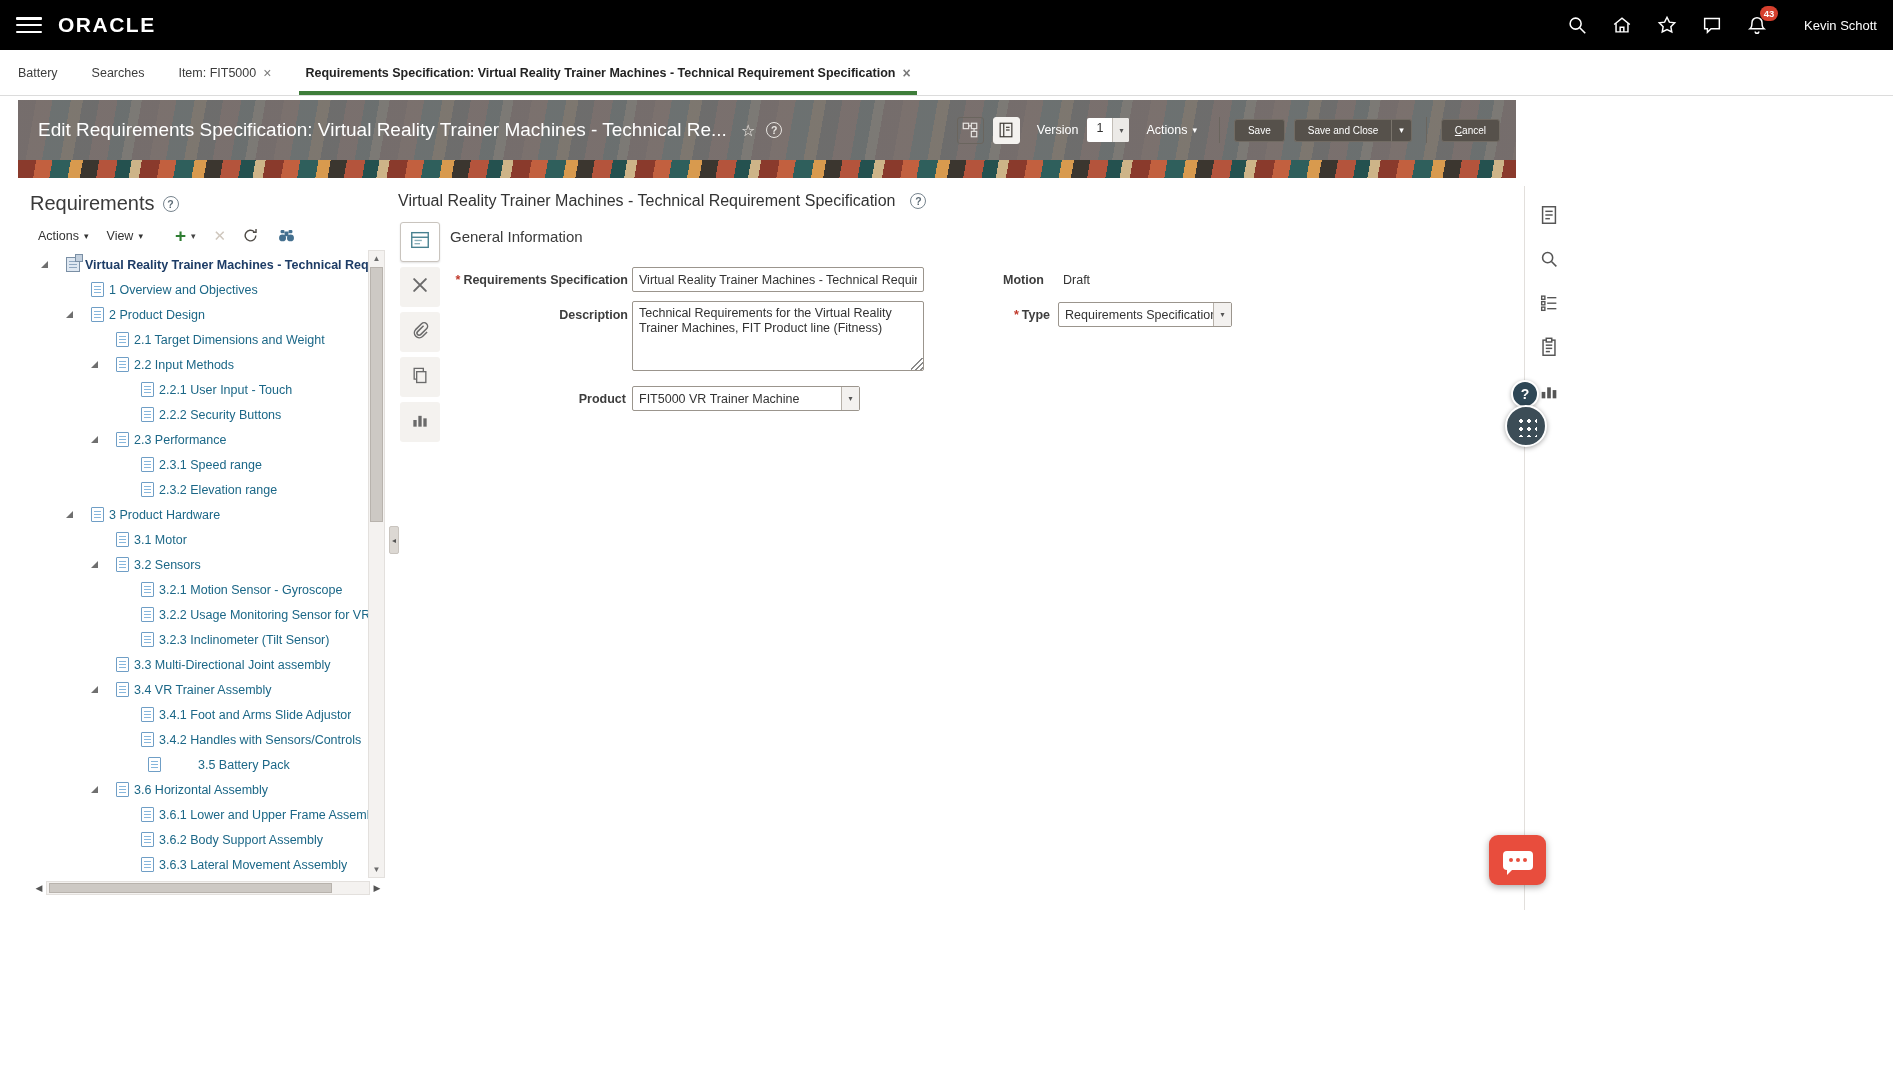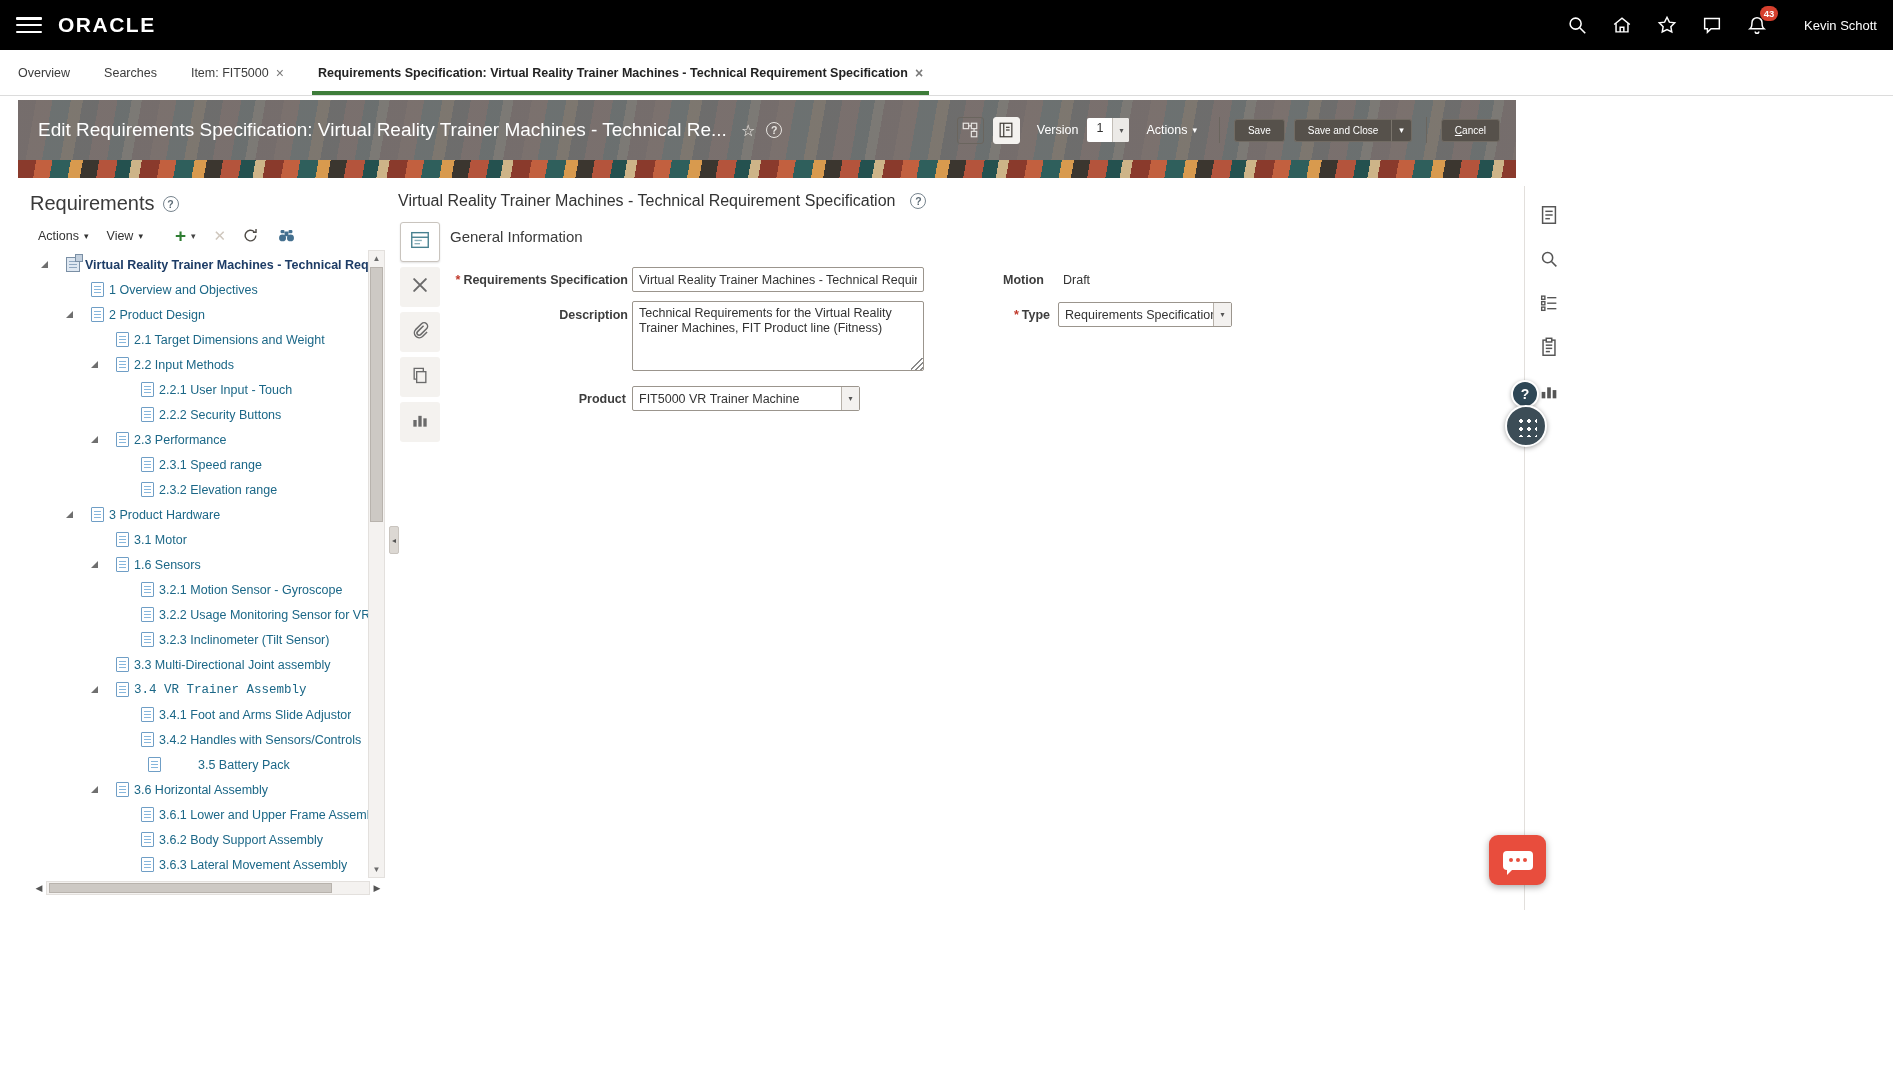--- a/index.html
+++ b/index.html
@@ -156,21 +156,21 @@
           <path d="M10 19a2 2 0 0 0 4 0"></path>
         </svg>
       <span class="badge">43</span>
     </div>
     <div class="user">Kevin Schott</div>
   </div>
 </div>
 
 <div class="tabbar">
     <div class="tab">
-      <span>Overview</span>
+      <span>Battery</span>
     </div>
     <div class="tab">
       <span>Searches</span>
     </div>
     <div class="tab">
       <span>Item: FIT5000</span>
       <span class="tab-close">×</span>
     </div>
     <div class="tab active">
       <span>Requirements Specification: Virtual Reality Trainer Machines - Technical Requirement Specification</span>
@@ -326,21 +326,21 @@
       <div class="tree-row" style="padding-left: 60px;">
         <span class="tw"></span>
         <span class="node-ic doc-ic"></span>
         <span class="tree-label">3.1 Motor</span>
       </div>
       <div class="tree-row" style="padding-left: 60px;">
         <span class="tw">
           <span class="tri"></span>
         </span>
         <span class="node-ic doc-ic"></span>
-        <span class="tree-label">1.6 Sensors</span>
+        <span class="tree-label">3.2 Sensors</span>
       </div>
       <div class="tree-row" style="padding-left: 85px;">
         <span class="tw"></span>
         <span class="node-ic doc-ic"></span>
         <span class="tree-label">3.2.1 Motion Sensor - Gyroscope</span>
       </div>
       <div class="tree-row" style="padding-left: 85px;">
         <span class="tw"></span>
         <span class="node-ic doc-ic"></span>
         <span class="tree-label">3.2.2 Usage Monitoring Sensor for VR T</span>
@@ -348,21 +348,21 @@
       <div class="tree-row" style="padding-left: 85px;">
         <span class="tw"></span>
         <span class="node-ic doc-ic"></span>
         <span class="tree-label">3.2.3 Inclinometer (Tilt Sensor)</span>
       </div>
       <div class="tree-row" style="padding-left: 60px;">
         <span class="tw"></span>
         <span class="node-ic doc-ic"></span>
         <span class="tree-label">3.3 Multi-Directional Joint assembly</span>
       </div>
-      <div class="tree-row" style="padding-left: 60px; font-family: Liberation Mono, monospace;">
+      <div class="tree-row" style="padding-left: 60px;">
         <span class="tw">
           <span class="tri"></span>
         </span>
         <span class="node-ic doc-ic"></span>
         <span class="tree-label">3.4 VR Trainer Assembly</span>
       </div>
       <div class="tree-row" style="padding-left: 85px;">
         <span class="tw"></span>
         <span class="node-ic doc-ic"></span>
         <span class="tree-label">3.4.1 Foot and Arms Slide Adjustor</span>

